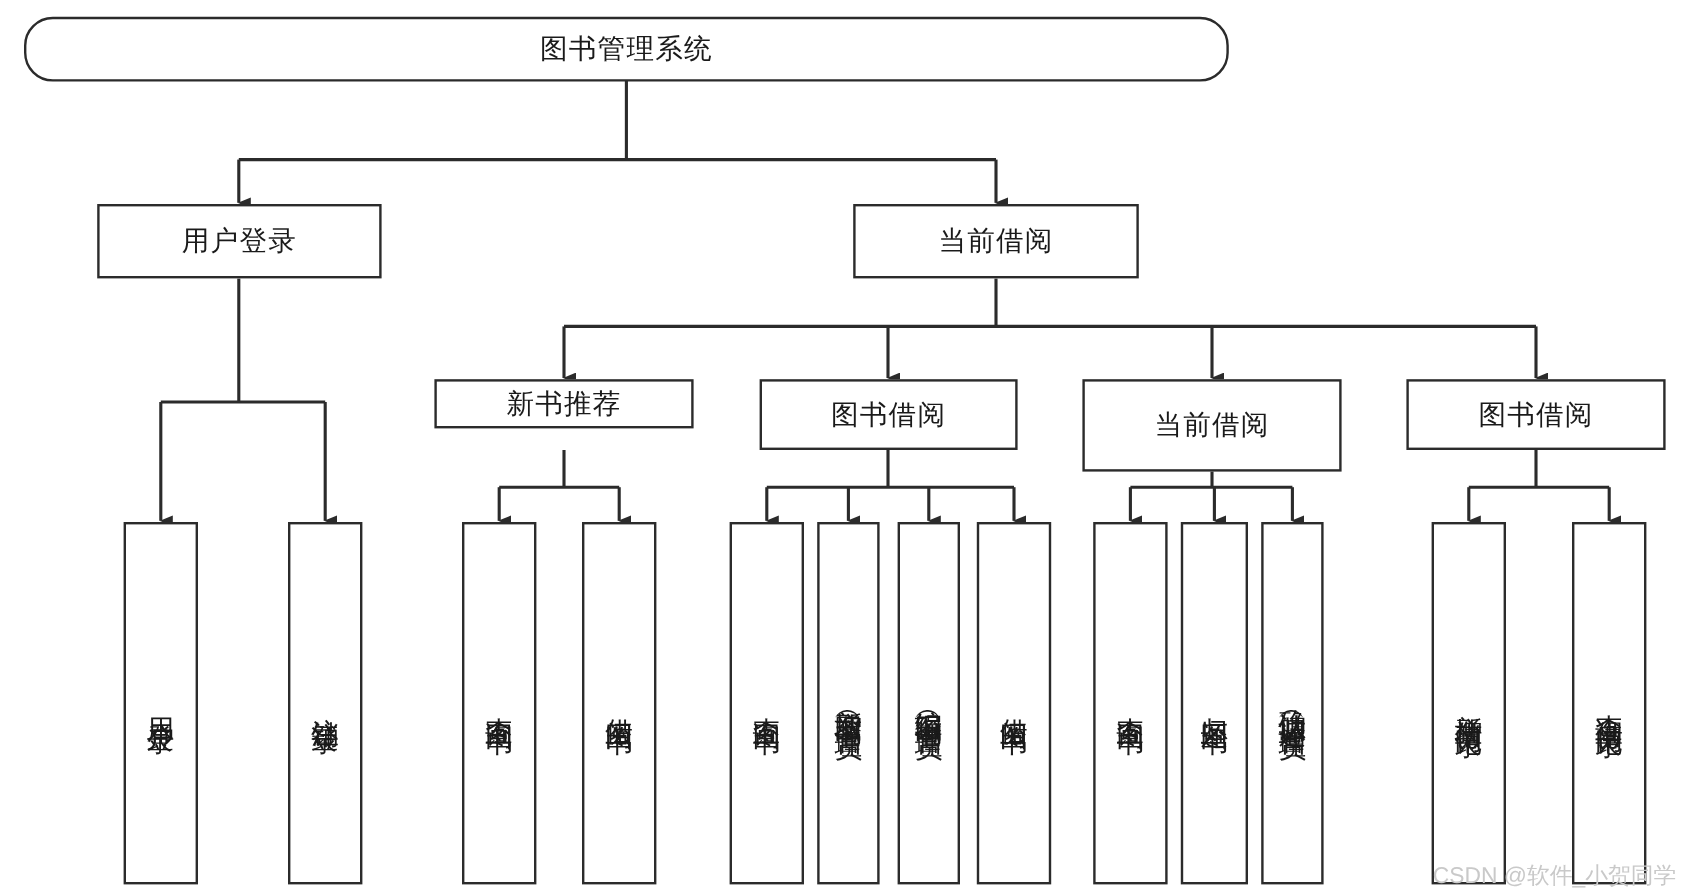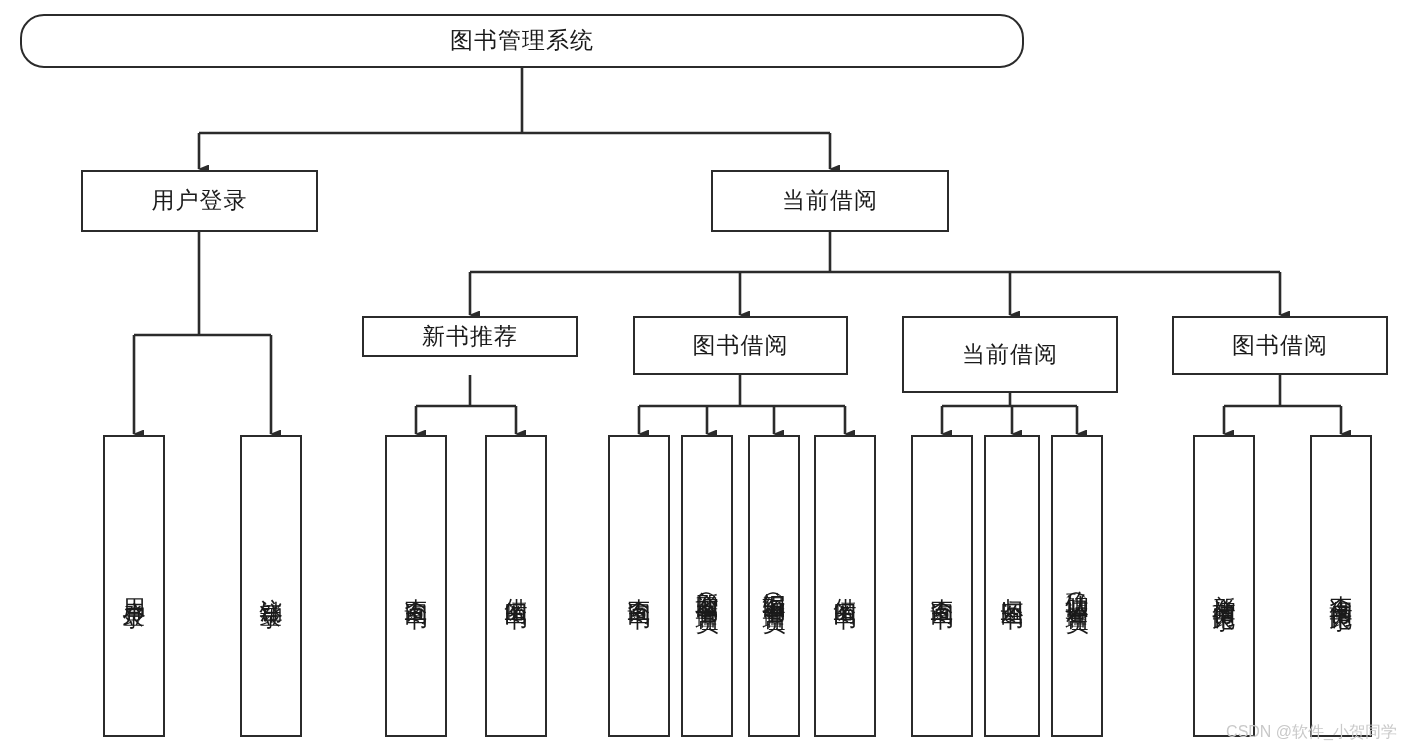--- a/index.html
+++ b/index.html
@@ -55,21 +55,21 @@
   }
   .node-v .vtext {
     writing-mode: vertical-rl;
     text-orientation: upright;
     display: block;
   }
   .watermark {
     position: absolute;
     right: 8px;
     bottom: 4px;
-    font-size: 16px;
+    font-size: 19px;
     color: #c9c9c9;
     white-space: nowrap;
     z-index: 3;
     font-family: "Liberation Sans", "DejaVu Sans", sans-serif;
   }
 </style>
 </head>
 <body>
 
 <div id="canvas">

